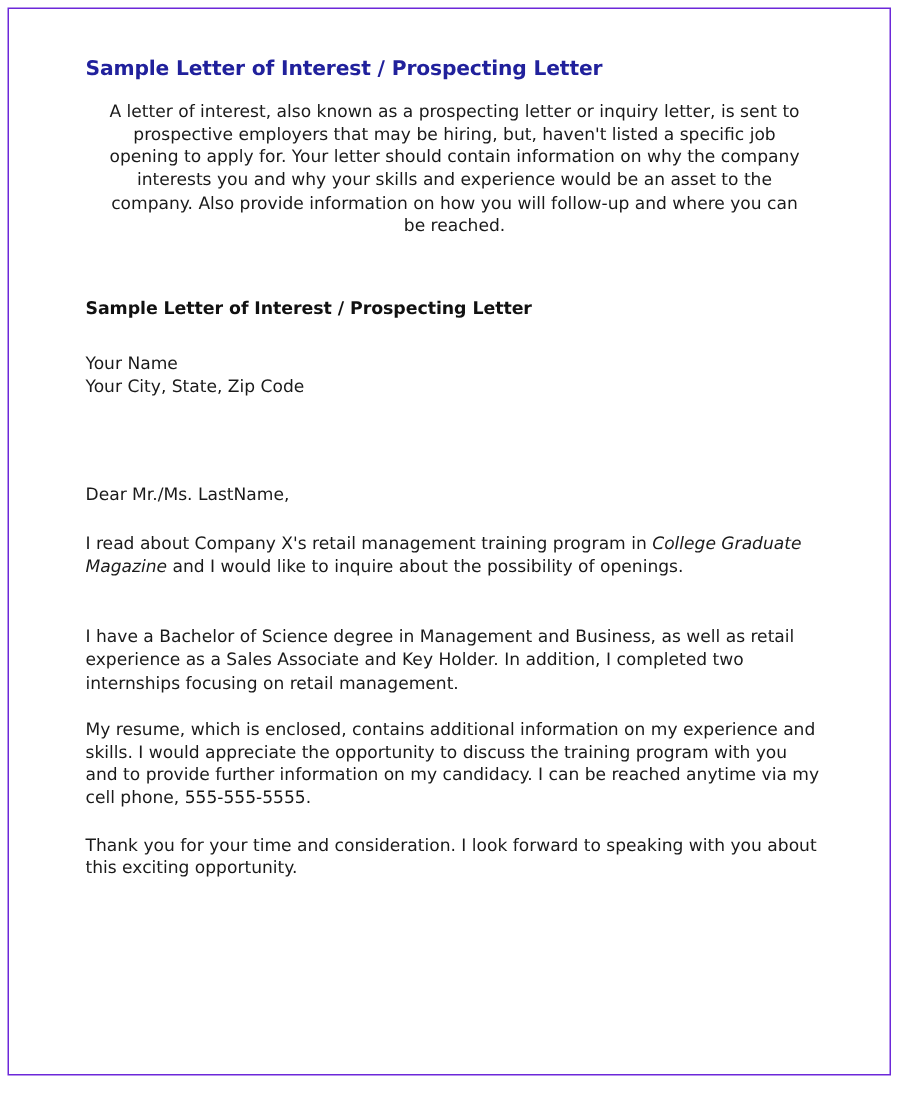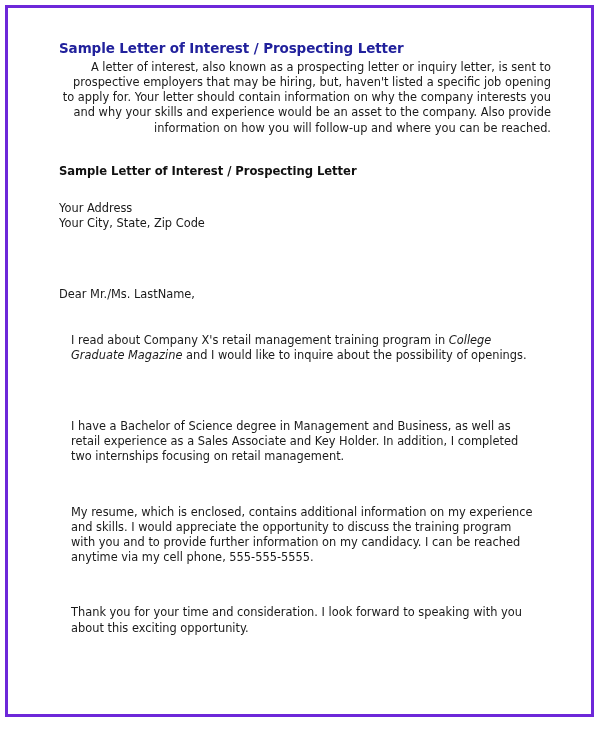--- a/index.html
+++ b/index.html
@@ -13,21 +13,21 @@
     font-family: "DejaVu Sans", sans-serif;
     overflow: hidden;
   }
   .page {
     position: absolute;
     left: 5px;
     top: 5px;
     width: 589px;
     height: 712px;
     background: #ffffff;
-    border: 3px solid #6d28d9;
+    border: 1px solid #6d28d9;
     box-sizing: border-box;
     overflow: hidden;
   }
   .content {
     position: absolute;
     left: 51px;
     top: 32px;
     width: 492px;
   }
   .doc-title {
@@ -35,22 +35,22 @@
     font-weight: bold;
     color: #21219c;
     line-height: 1.25;
     letter-spacing: -0.1px;
     margin: 0 0 3px 0;
   }
   .intro {
     font-size: 11.4px;
     color: #1a1a1a;
     line-height: 15.2px;
-    margin: 0;
-    text-align: right;
+    margin: 12px;
+    text-align: center;
   }
   .section-heading {
     font-size: 11.6px;
     font-weight: bold;
     color: #111111;
     margin: 0;
     line-height: 15px;
     letter-spacing: -0.05px;
   }
   .block {
@@ -59,21 +59,21 @@
     line-height: 15.2px;
     margin: 0;
   }
   .block .ln {
     display: block;
   }
   .para {
     font-size: 11.4px;
     color: #1a1a1a;
     line-height: 15.2px;
-    margin: 12px;
+    margin: 0;
   }
   .italic {
     font-style: italic;
   }
   .sp-h28 { height: 28px; }
   .sp-h16 { height: 16px; }
   .sp-h22 { height: 22px; }
   .sp-h18 { height: 18px; }
   .sp-h20 { height: 20px; }
 </style>
@@ -87,21 +87,21 @@
 
     <p class="intro">A letter of interest, also known as a prospecting letter or inquiry letter, is sent to prospective employers that may be hiring, but, haven't listed a specific job opening to apply for. Your letter should contain information on why the company interests you and why your skills and experience would be an asset to the company. Also provide information on how you will follow-up and where you can be reached.</p>
 
     <div class="sp-h28"></div>
 
     <div class="section-heading">Sample Letter of Interest / Prospecting Letter</div>
 
     <div class="sp-h22"></div>
 
     <div class="block">
-      <span class="ln">Your Address</span>
+      <span class="ln">Your Name</span>
       <span class="ln">Your City, State, Zip Code</span>
     </div>
 
     <div class="sp-h18"></div>
 
 
     <div class="sp-h20"></div>
 
 
     <div class="sp-h18"></div>

